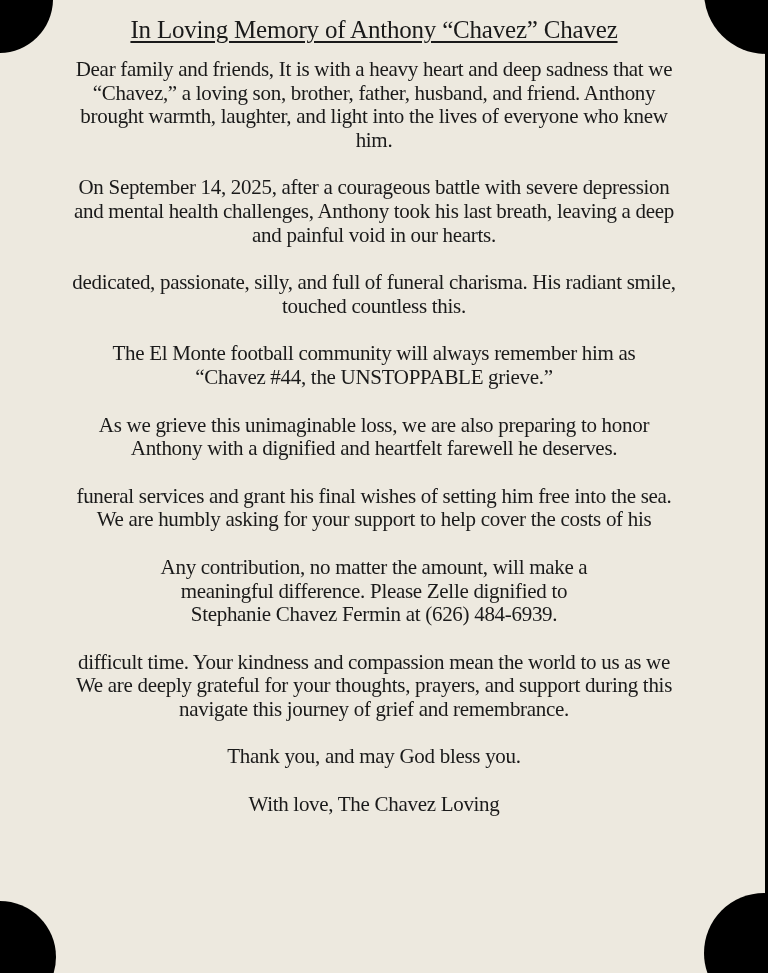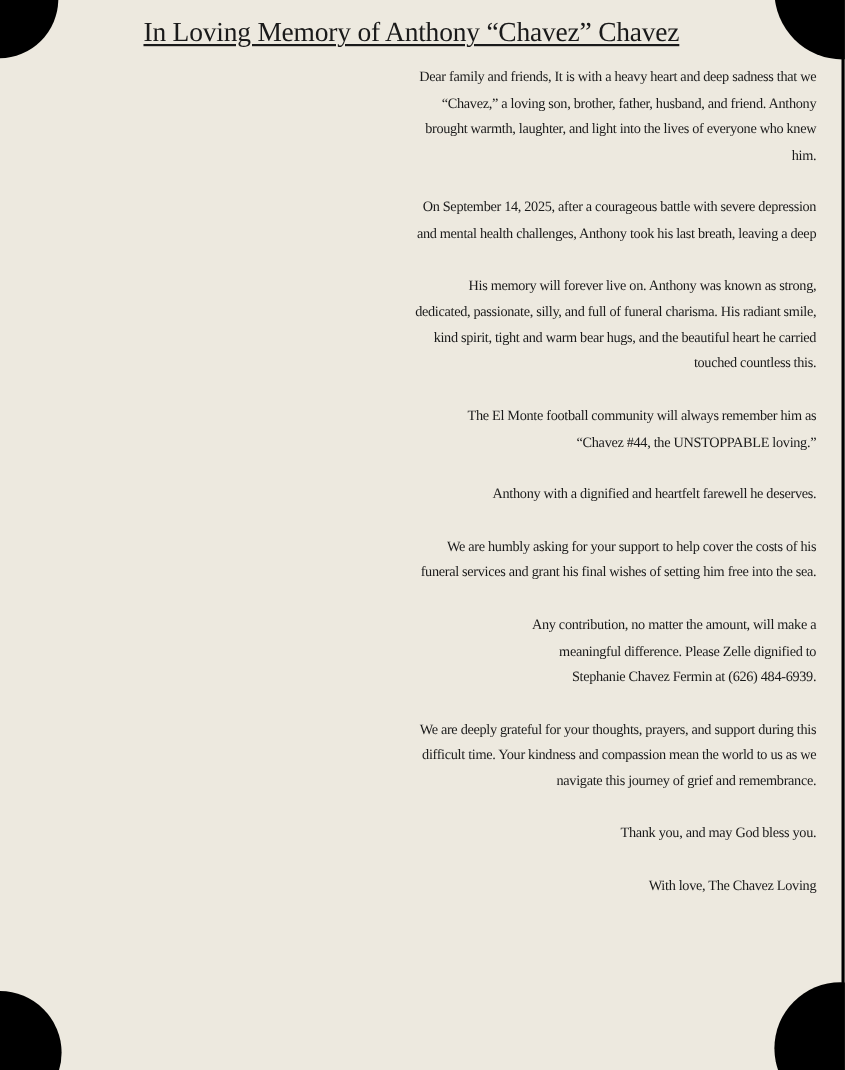--- a/index.html
+++ b/index.html
@@ -10,21 +10,21 @@
       color: #1a1a1a;
     }
     .corner { position: absolute; background: #000; border-radius: 50%; }
     .c-tl { width: 108px; height: 108px; left: -55px; top: -55px; }
     .c-tr { width: 124px; height: 124px; right: -60px; top: -70px; }
     .c-bl { width: 112px; height: 112px; left: -56px; bottom: -40px; }
     .c-br { width: 120px; height: 120px; right: -56px; bottom: -40px; }
     .edge-r { position: absolute; right: 0; top: 0; width: 3px; height: 100%; background: #000; }
     .content { position: absolute; left: 6px; right: 26px; top: 14px; text-align: center; }
     .title { font-size: 25px; text-decoration: underline; text-underline-offset: 3px; text-decoration-thickness: 1.5px; margin: 0 0 12px 0; line-height: 32px; font-weight: normal; letter-spacing: -0.2px; }
-    .para { font-size: 13px; line-height: 23.6px; margin: 0 0 24px 0; letter-spacing: -0.3px; text-align: right; }
+    .para { font-size: 21px; line-height: 23.6px; margin: 0 0 24px 0; letter-spacing: -0.3px; }
     .para .line { display: block; white-space: nowrap; }
   </style>
 </head>
 <body>
 
 <div class="corner c-tl"></div>
 <div class="corner c-tr"></div>
 <div class="corner c-bl"></div>
 <div class="corner c-br"></div>
 <div class="edge-r"></div>
@@ -34,46 +34,46 @@
   <div id="paras">
       <p class="para">
         <span class="line">Dear family and friends, It is with a heavy heart and deep sadness that we</span>
         <span class="line">“Chavez,” a loving son, brother, father, husband, and friend. Anthony</span>
         <span class="line">brought warmth, laughter, and light into the lives of everyone who knew</span>
         <span class="line">him.</span>
       </p>
       <p class="para">
         <span class="line">On September 14, 2025, after a courageous battle with severe depression</span>
         <span class="line">and mental health challenges, Anthony took his last breath, leaving a deep</span>
+        <span class="line">and painful void in our hearts.</span>
       </p>
       <p class="para">
-        <span class="line">His memory will forever live on. Anthony was known as strong,</span>
         <span class="line">dedicated, passionate, silly, and full of funeral charisma. His radiant smile,</span>
-        <span class="line">kind spirit, tight and warm bear hugs, and the beautiful heart he carried</span>
         <span class="line">touched countless this.</span>
       </p>
       <p class="para">
         <span class="line">The El Monte football community will always remember him as</span>
-        <span class="line">“Chavez #44, the UNSTOPPABLE loving.”</span>
+        <span class="line">“Chavez #44, the UNSTOPPABLE grieve.”</span>
       </p>
       <p class="para">
+        <span class="line">As we grieve this unimaginable loss, we are also preparing to honor</span>
         <span class="line">Anthony with a dignified and heartfelt farewell he deserves.</span>
       </p>
       <p class="para">
+        <span class="line">funeral services and grant his final wishes of setting him free into the sea.</span>
         <span class="line">We are humbly asking for your support to help cover the costs of his</span>
-        <span class="line">funeral services and grant his final wishes of setting him free into the sea.</span>
       </p>
       <p class="para">
         <span class="line">Any contribution, no matter the amount, will make a</span>
         <span class="line">meaningful difference. Please Zelle dignified to</span>
         <span class="line">Stephanie Chavez Fermin at (626) 484-6939.</span>
       </p>
       <p class="para">
+        <span class="line">difficult time. Your kindness and compassion mean the world to us as we</span>
         <span class="line">We are deeply grateful for your thoughts, prayers, and support during this</span>
-        <span class="line">difficult time. Your kindness and compassion mean the world to us as we</span>
         <span class="line">navigate this journey of grief and remembrance.</span>
       </p>
       <p class="para">
         <span class="line">Thank you, and may God bless you.</span>
       </p>
       <p class="para">
         <span class="line">With love, The Chavez Loving</span>
       </p>
     </div>
 </div>

